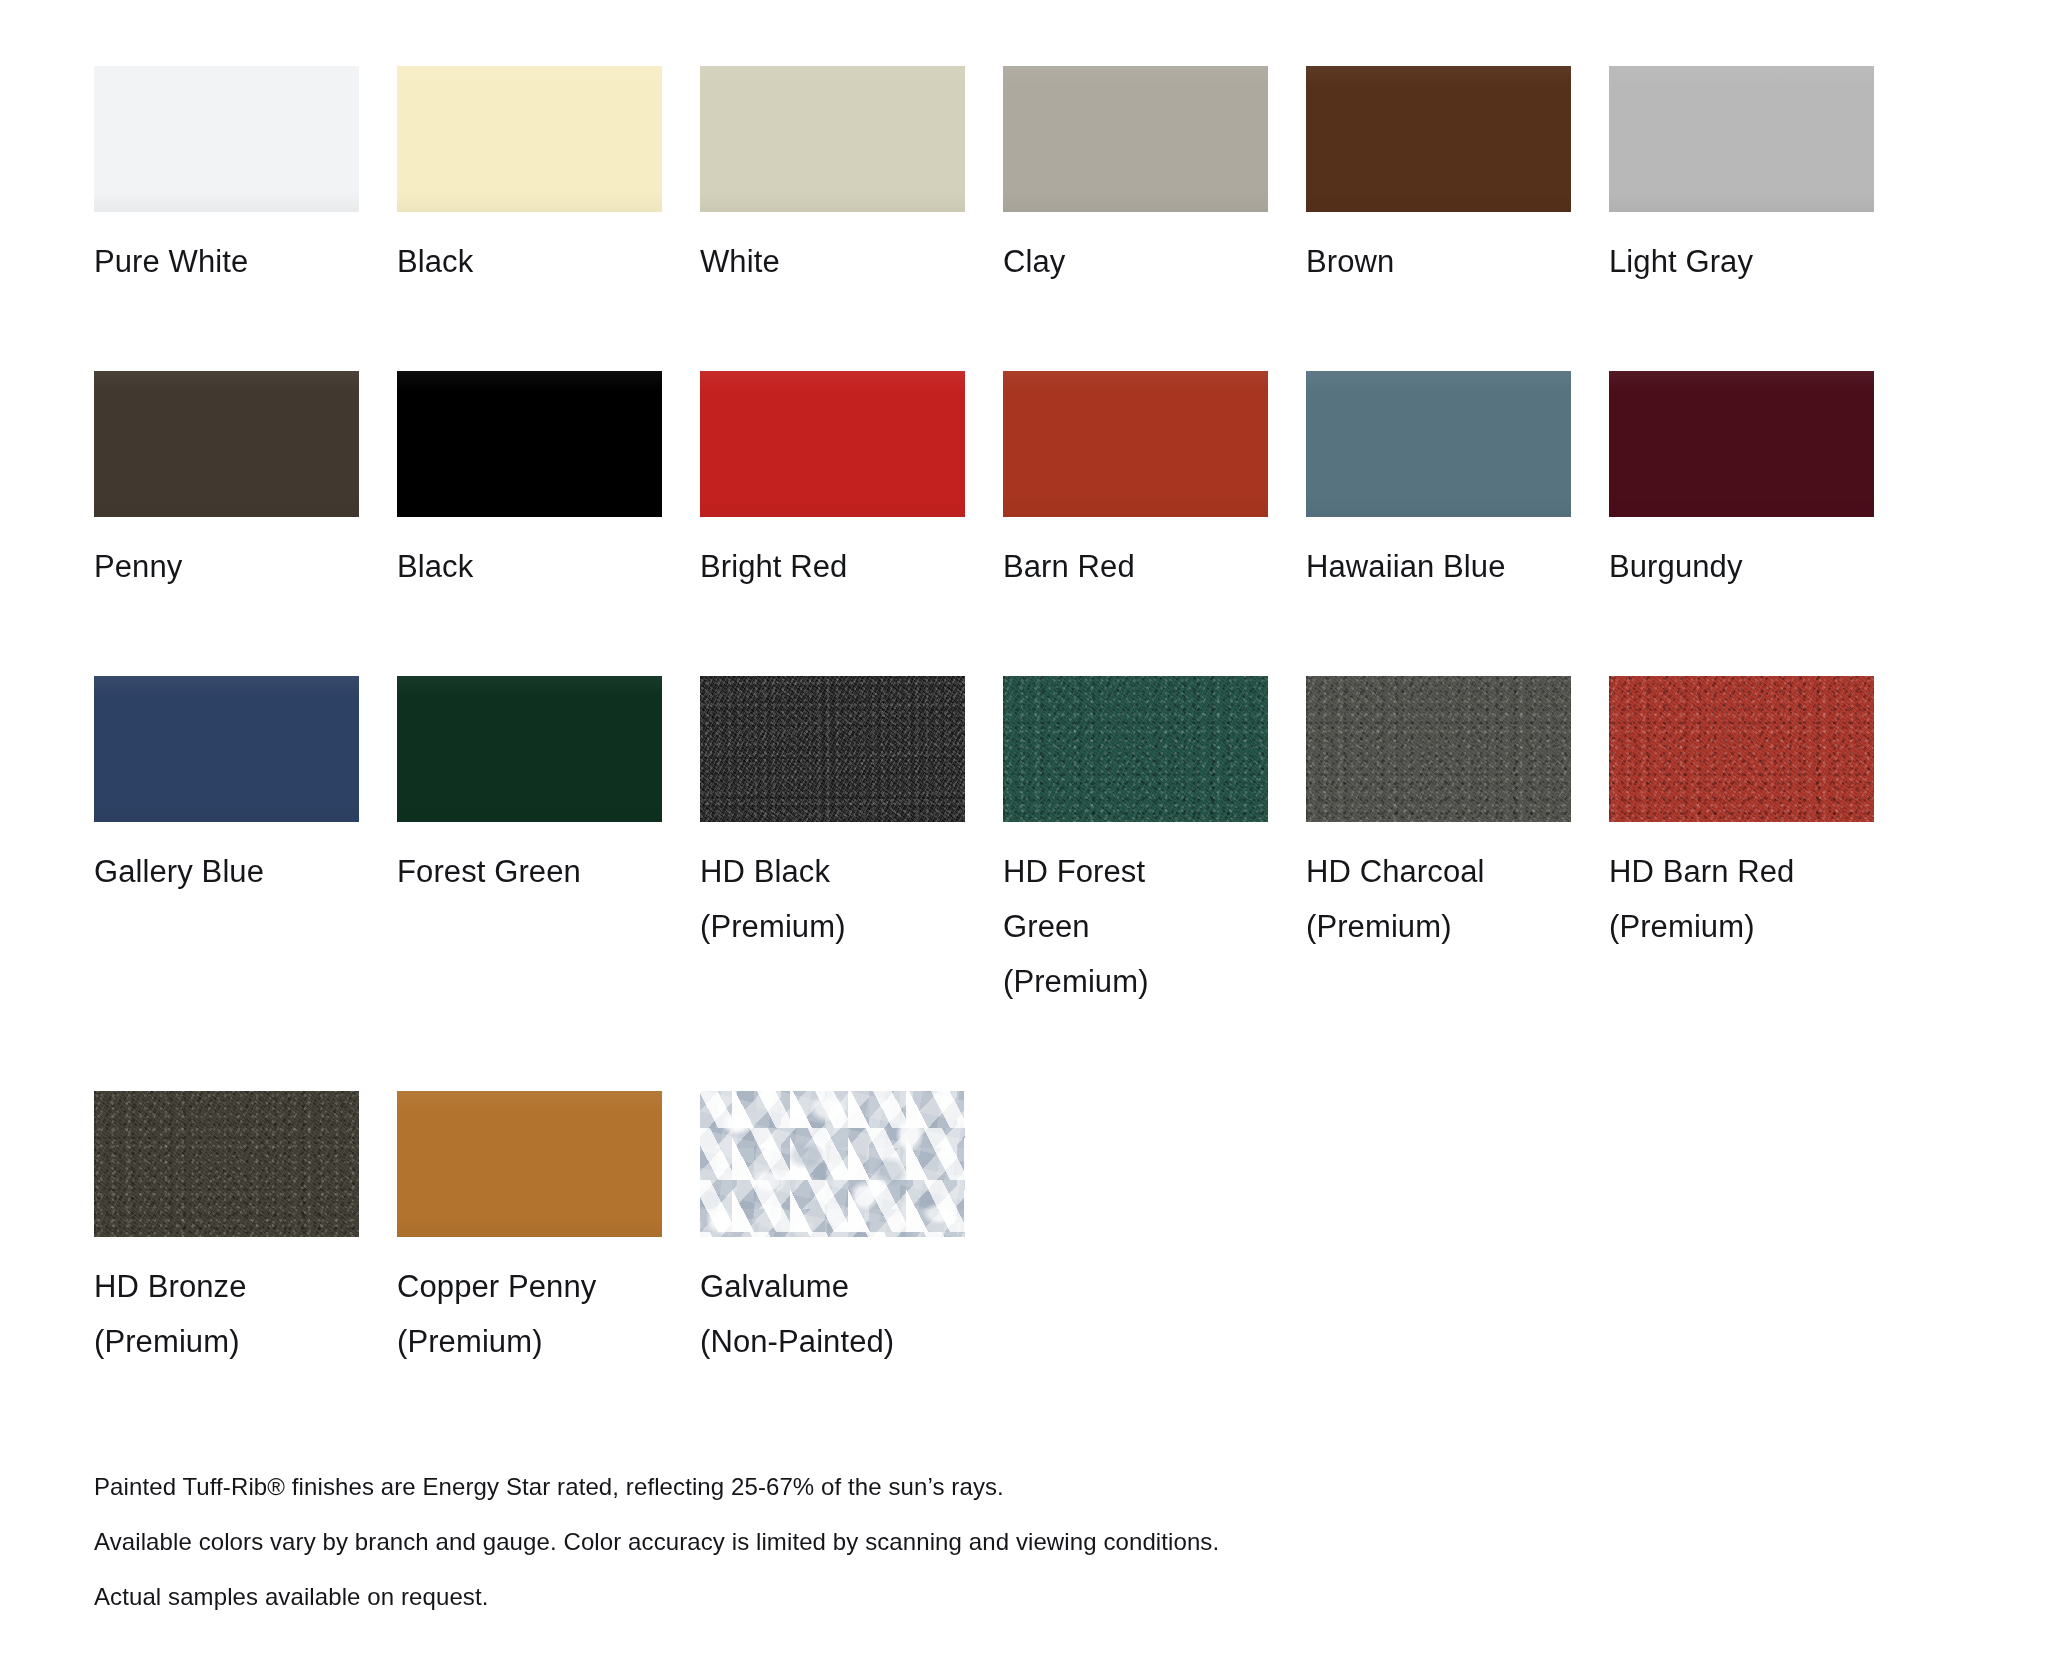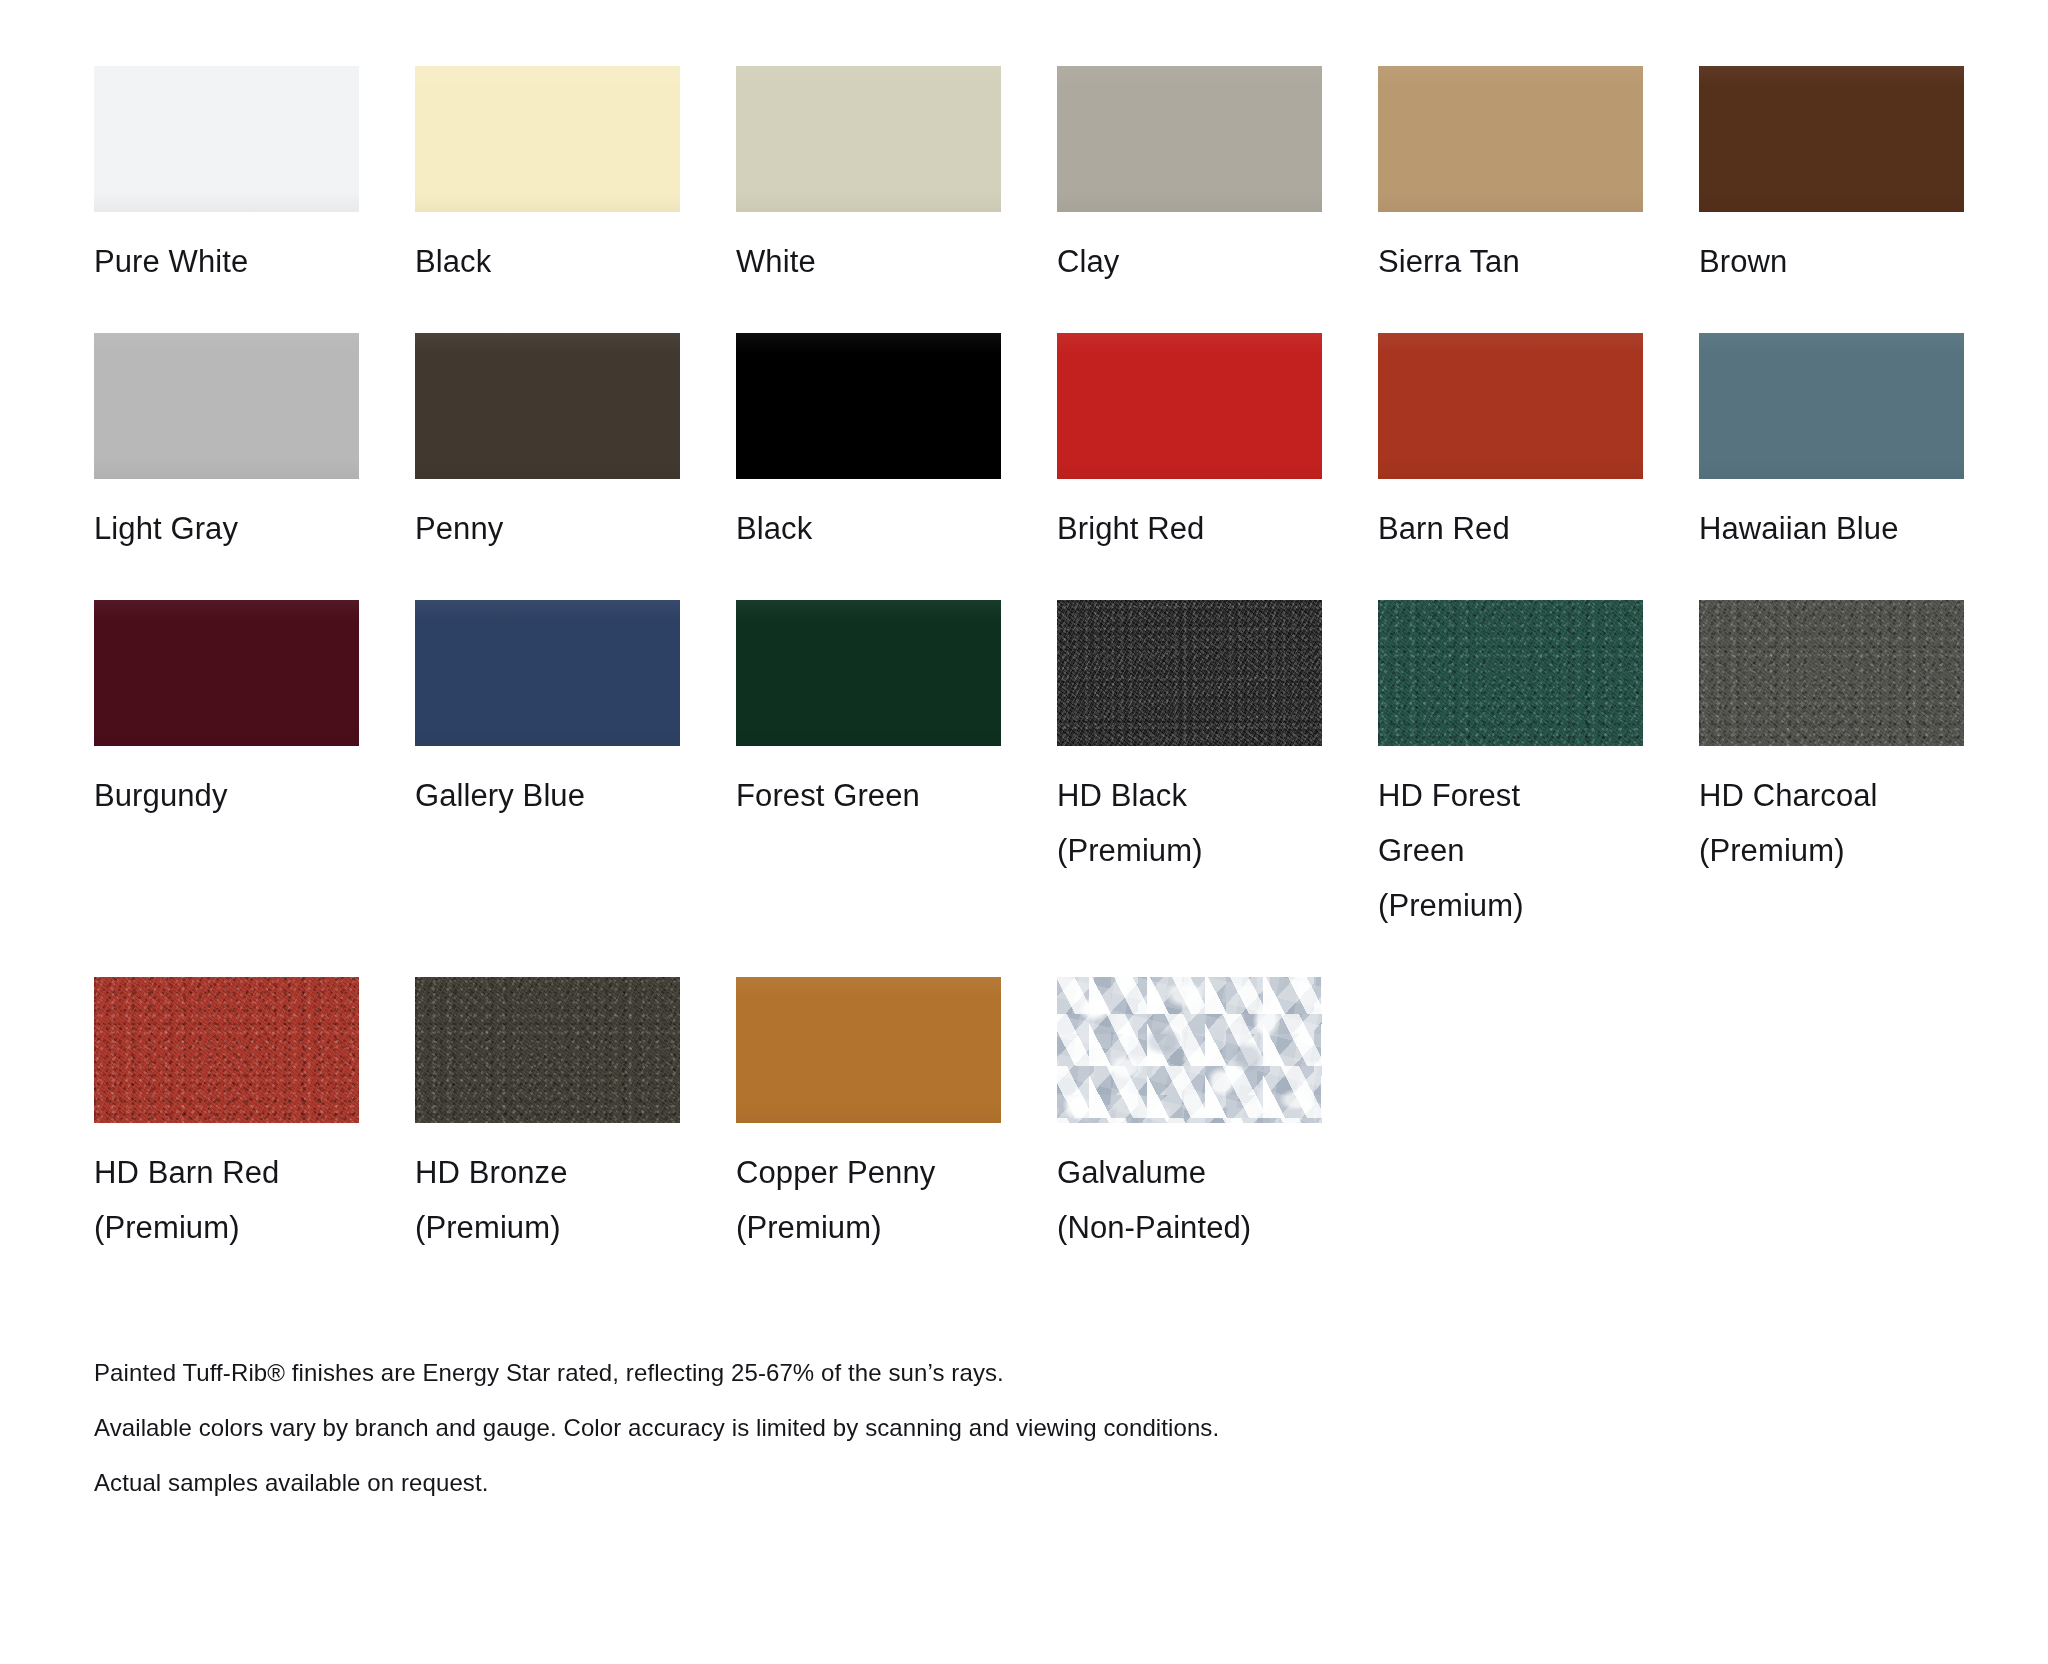--- a/index.html
+++ b/index.html
@@ -23,20 +23,21 @@
     box-sizing: border-box;
     padding: 66px 0 0 94px;
   }
 
   .swatch-grid {
     display: grid;
     grid-template-columns: repeat(6, 265px);
     column-gap: 56px;
     row-gap: 0;
     width: 1920px;
+    gap: 38px;
   }
 
   .swatch-cell {
     width: 265px;
     margin-bottom: 44px;
   }
 
   .swatch-chip {
     width: 265px;
     height: 146px;
@@ -184,24 +185,20 @@
       </div>
       <div class="swatch-cell">
         <div class="swatch-chip flat" title="Stone" style="background-color: rgb(211, 208, 187);"></div>
         <div class="swatch-label">White</div>
       </div>
       <div class="swatch-cell">
         <div class="swatch-chip flat" title="Clay" style="background-color: rgb(173, 169, 159);"></div>
         <div class="swatch-label">Clay</div>
       </div>
       <div class="swatch-cell">
-        <div class="swatch-chip flat" title="Sierra Tan" style="background-color: rgb(185, 153, 112);"></div>
-        <div class="swatch-label">Sierra Tan</div>
-      </div>
-      <div class="swatch-cell">
         <div class="swatch-chip flat" title="Brown" style="background-color: rgb(85, 48, 27);"></div>
         <div class="swatch-label">Brown</div>
       </div>
       <div class="swatch-cell">
         <div class="swatch-chip flat" title="Light Gray" style="background-color: rgb(184, 184, 184);"></div>
         <div class="swatch-label">Light Gray</div>
       </div>
       <div class="swatch-cell">
         <div class="swatch-chip flat" title="Bronze" style="background-color: rgb(65, 56, 48);"></div>
         <div class="swatch-label">Penny</div>

